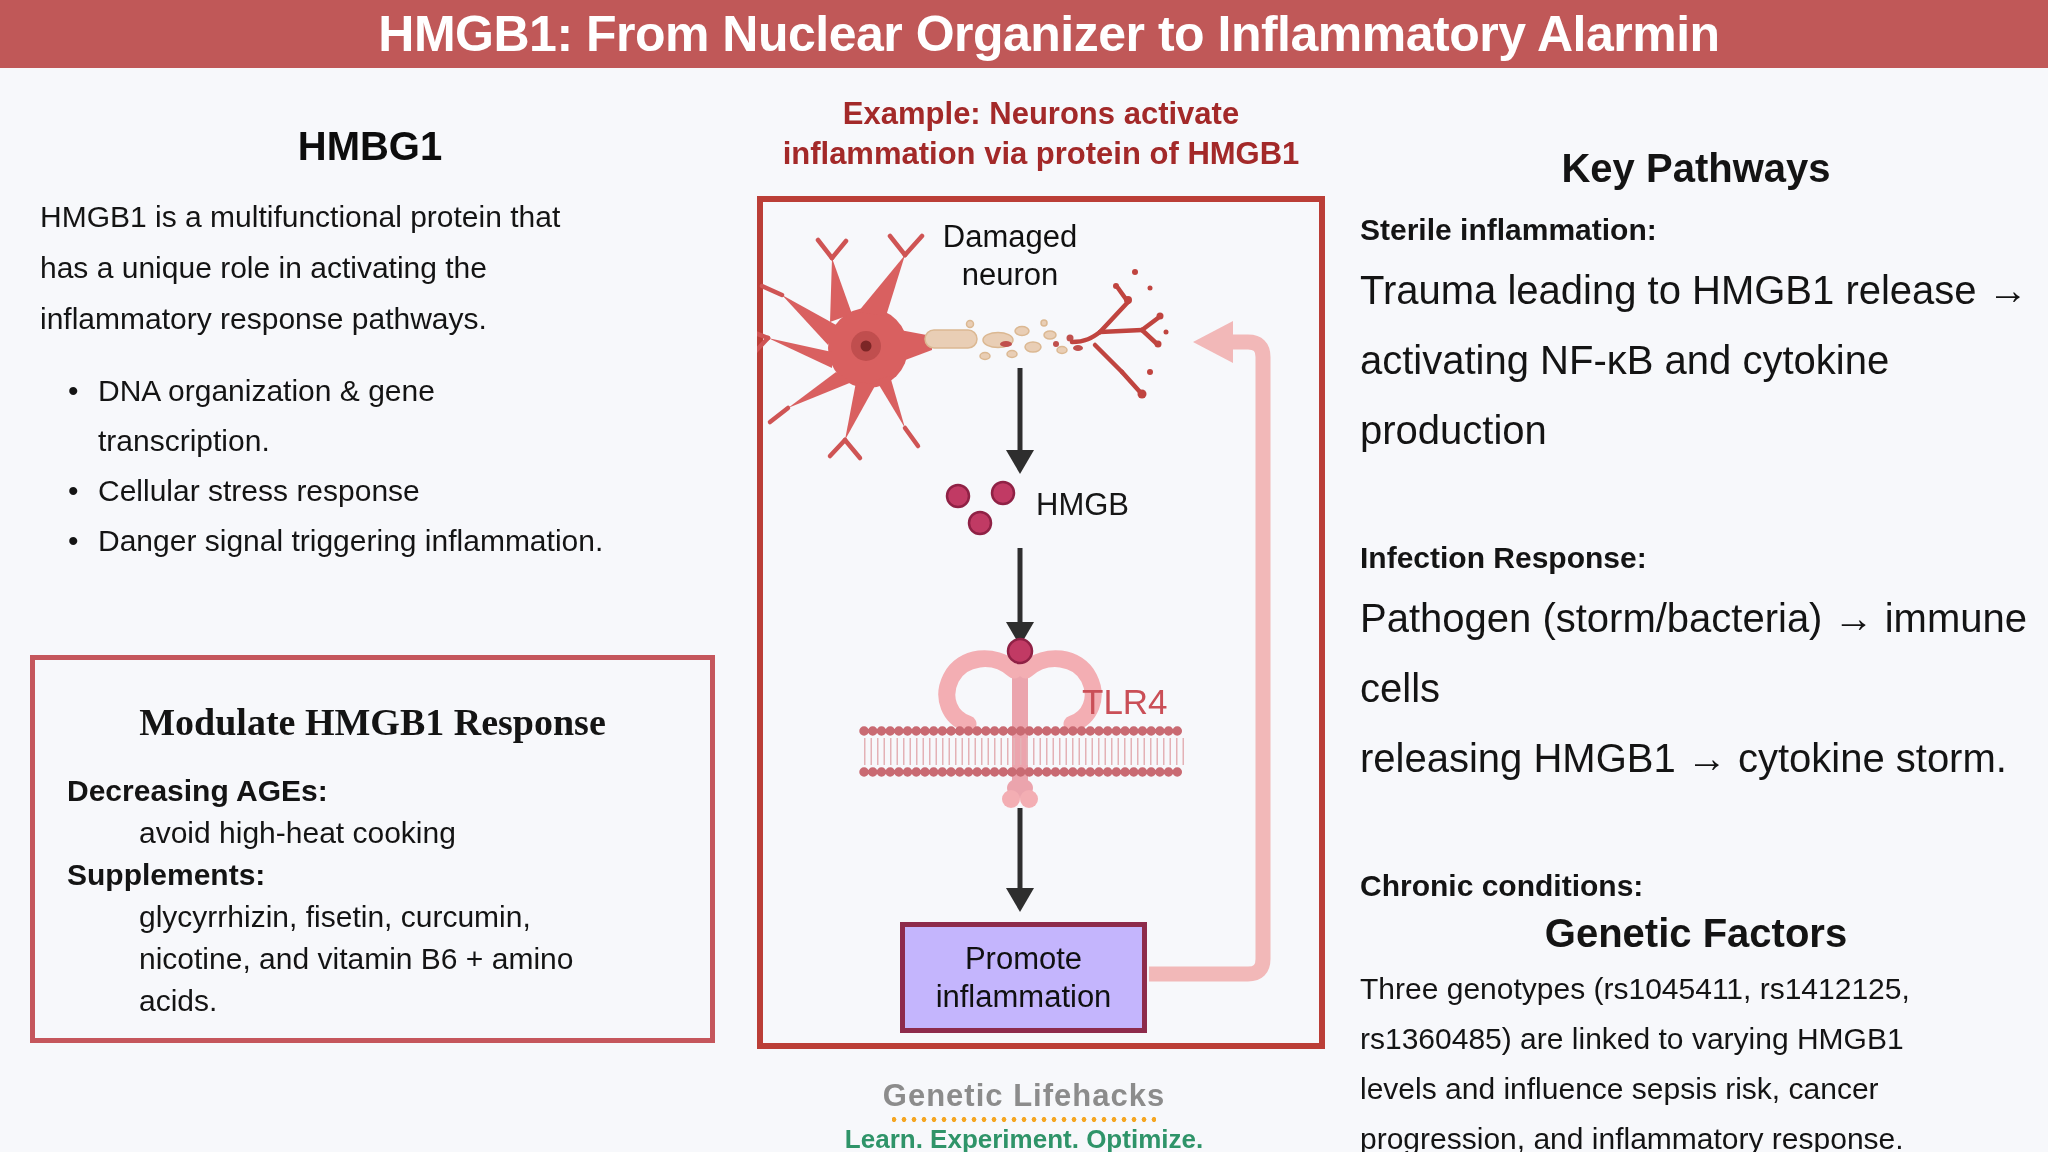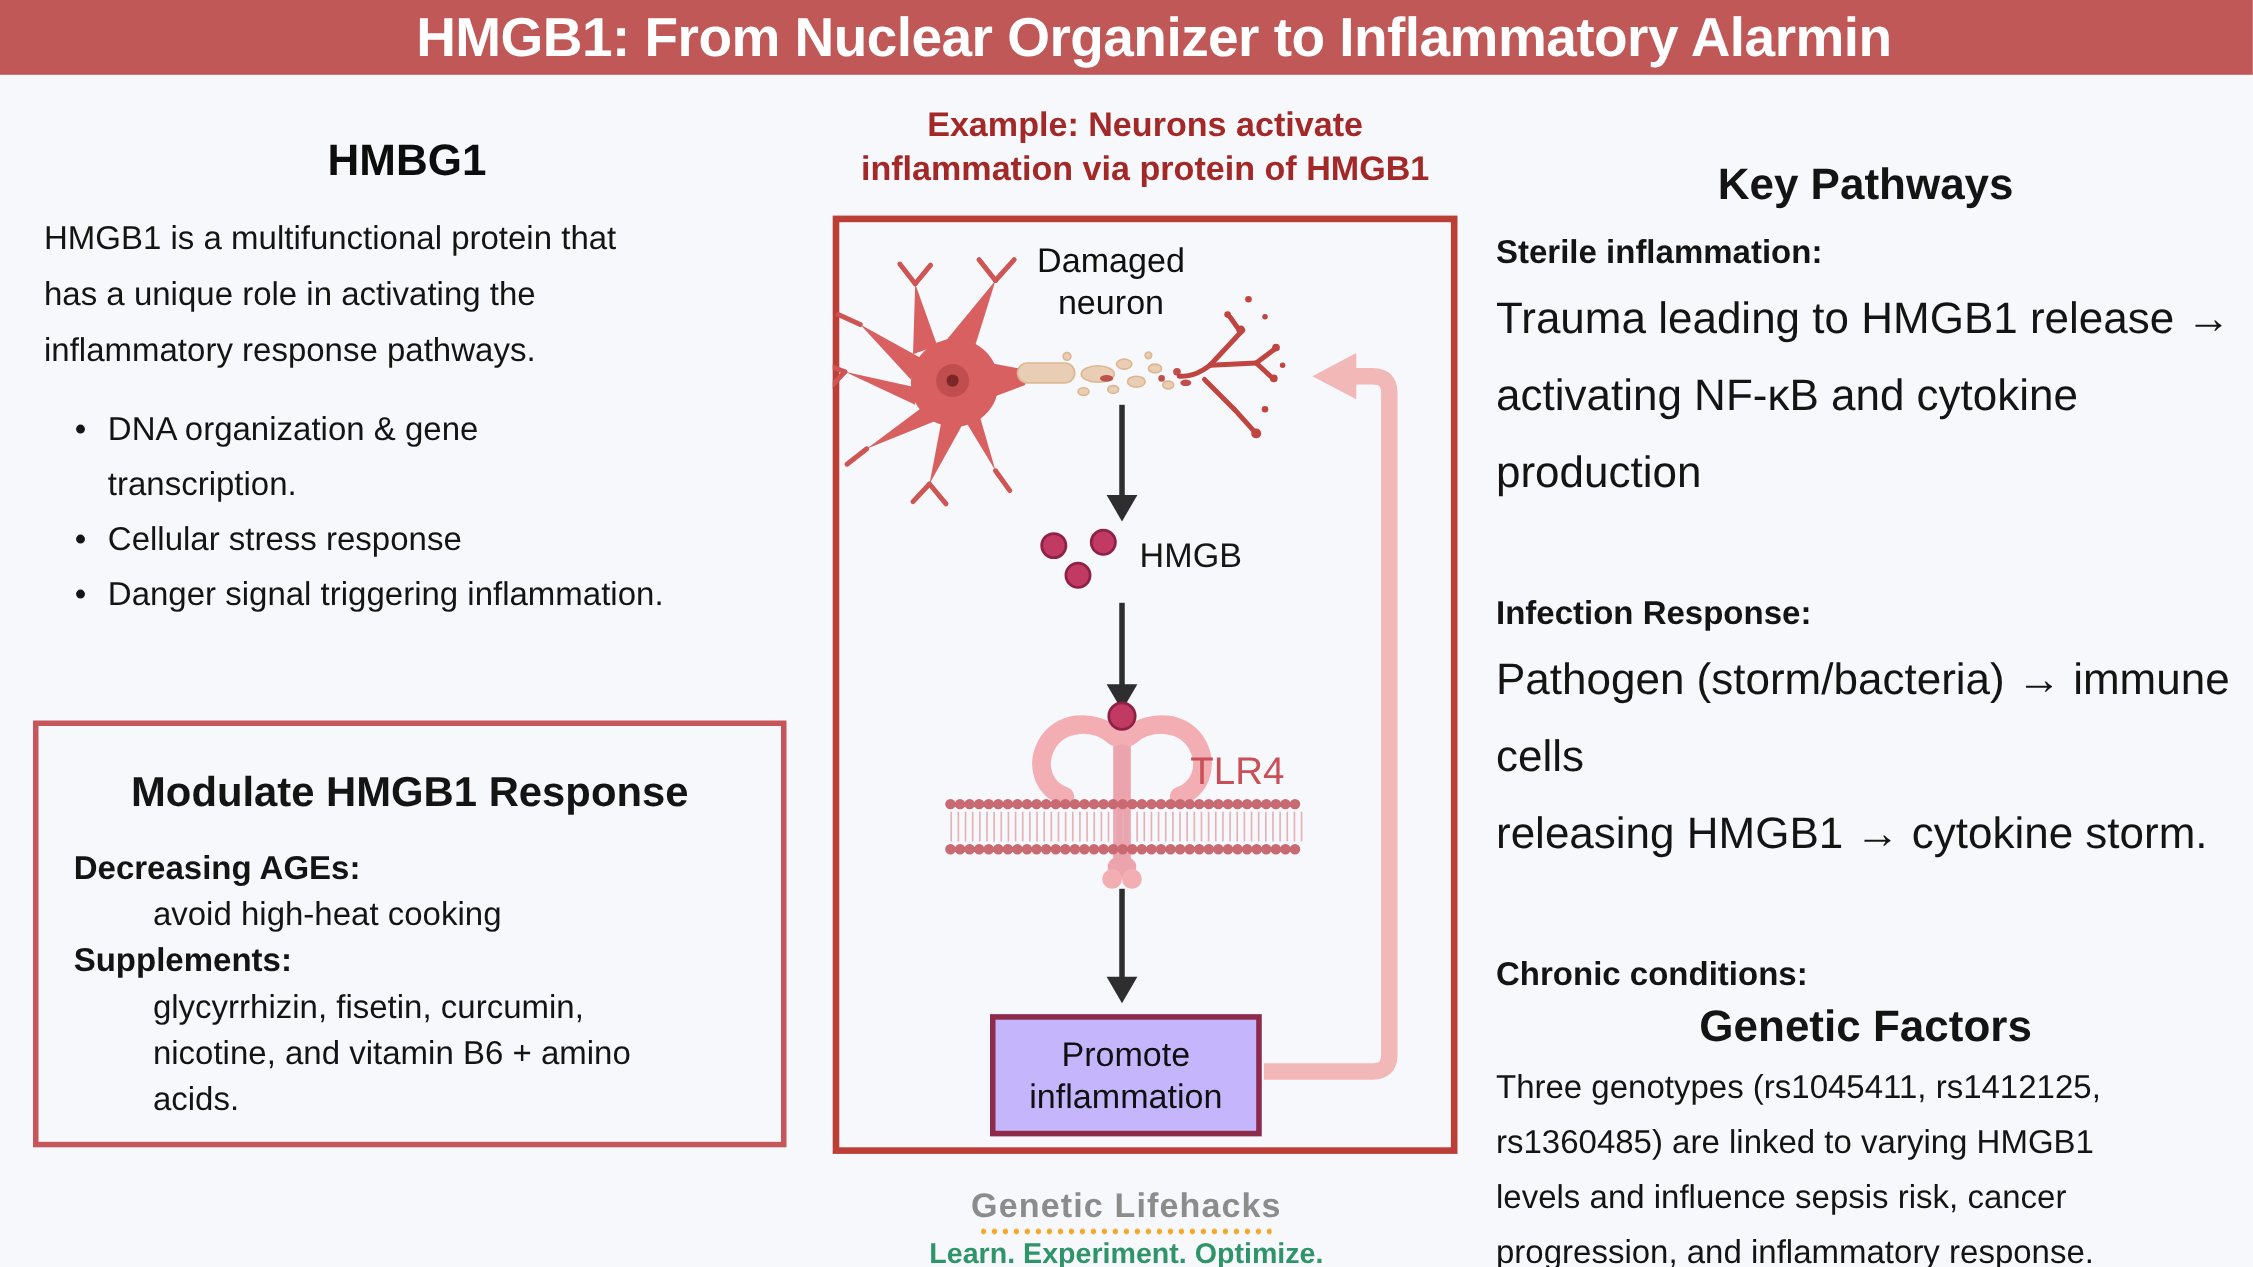--- a/index.html
+++ b/index.html
@@ -20,21 +20,21 @@
   #left-col h2{margin:0;text-align:center;font-size:40px;font-weight:700;color:#0d0d0d;}
   #left-col .para{margin-top:22px;font-size:30px;line-height:51px;}
   .bullets{margin-top:22px;}
   .bullet{display:flex;font-size:30px;line-height:50px;}
   .bullet .dot{width:30px;margin-left:28px;flex:0 0 auto;}
   .bullet .btxt{flex:1;}
 
   
   #modulate-box{left:30px;top:655px;width:685px;height:388px;border:5px solid #c5565c;
     box-sizing:border-box;background:#f7f8fb;}
-  #modulate-box h3{margin:40px 0 0 0;text-align:center;font-size:38px;font-weight:700;}
+  #modulate-box h3{margin:40px 0 0 0;text-align:center;font-size:38px;font-weight:700;font-family:Liberation Serif, serif;}
   #modulate-box .mbody{margin:26px 0 0 32px;font-size:30px;line-height:42px;}
   .mlabel{font-weight:700;}
   .mdetail{padding-left:72px;}
 
   
   #center-title{left:757px;top:94px;width:568px;text-align:center;color:#a32929;
     font-size:31px;line-height:40px;font-weight:700;}
   #center-box{left:757px;top:196px;width:568px;height:853px;border:6px solid #bb3e37;
     box-sizing:border-box;}
   #center-svg{left:757px;top:196px;width:568px;height:853px;}

